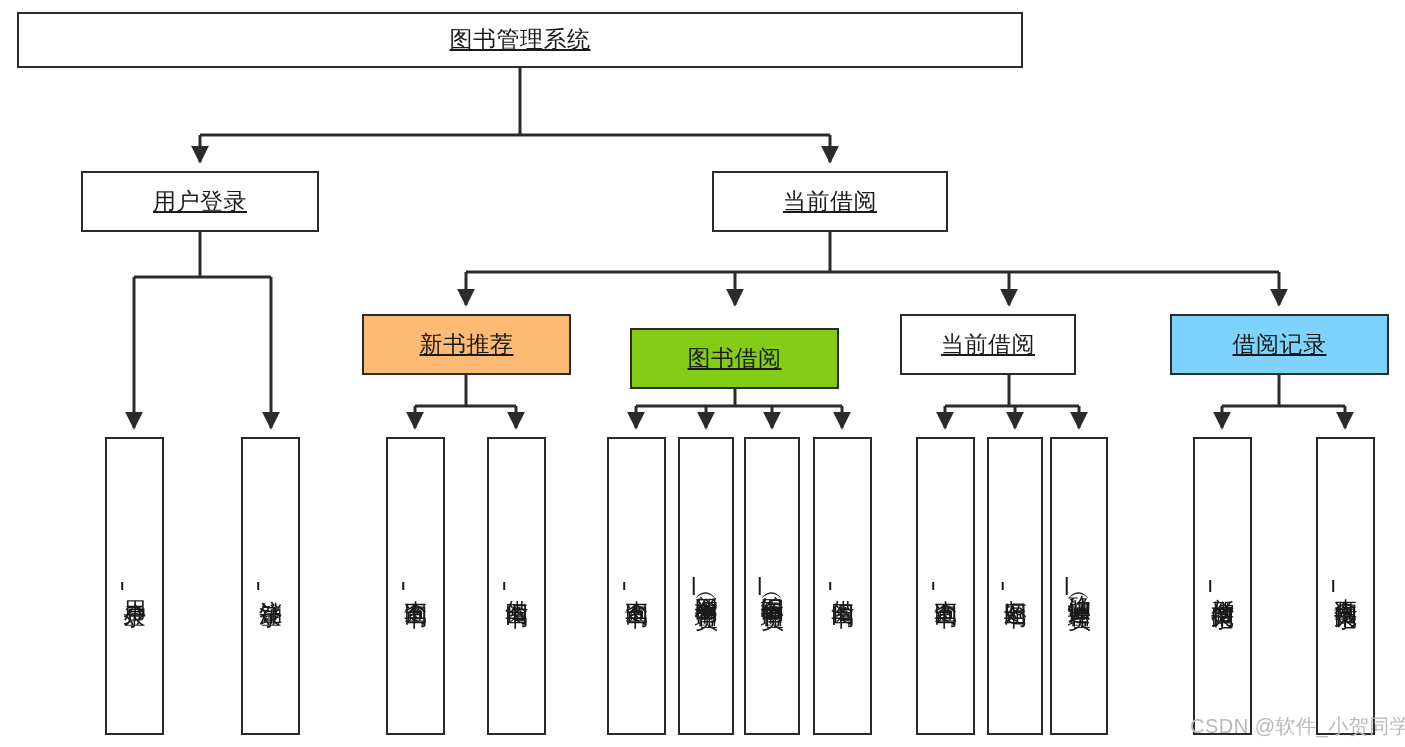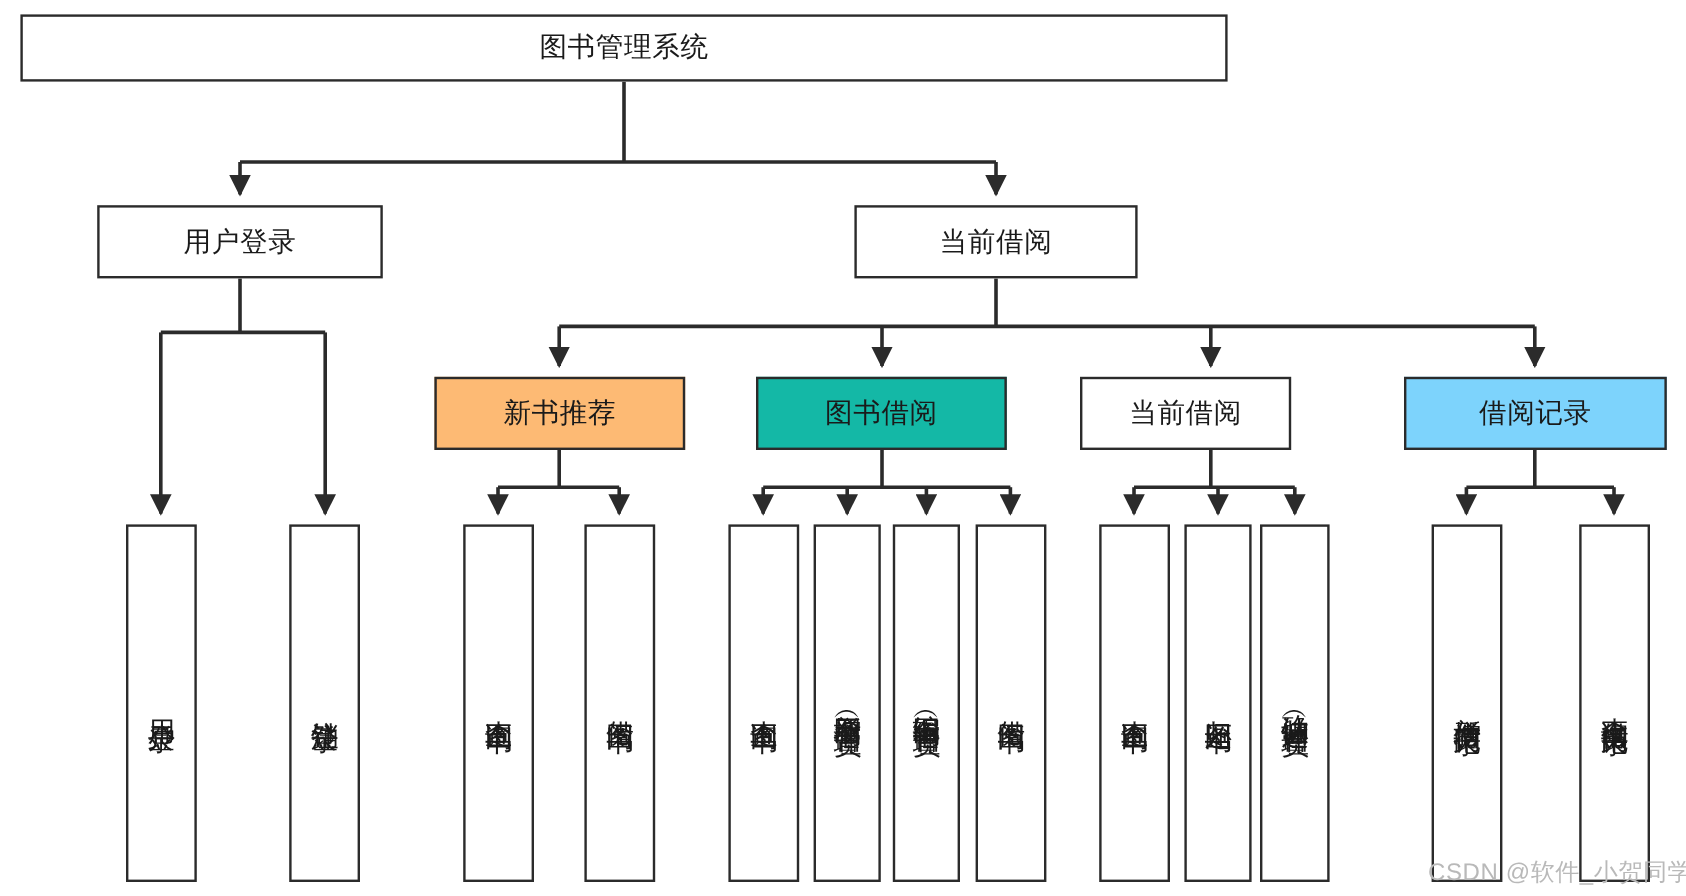--- a/index.html
+++ b/index.html
@@ -27,20 +27,21 @@
   }
   .node {
     position: absolute;
     box-sizing: border-box;
     background: #ffffff;
     border: 2px solid #2b2b2b;
     display: flex;
     align-items: center;
     justify-content: center;
     color: #1a1a1a;
+    text-decoration: underline;
   }
   .node.horiz .node-label {
     font-size: 23px;
     line-height: 1.1;
     letter-spacing: 0.5px;
     white-space: nowrap;
   }
   .node.vert {
     align-items: center;
     justify-content: center;
@@ -123,21 +124,21 @@
   <div class="node horiz" style="left: 81px; top: 171px; width: 238px; height: 61px; border-color: rgb(43, 43, 43); background: rgb(255, 255, 255); color: rgb(26, 26, 26);">
     <span class="node-label">用户登录</span>
   </div>
   <div class="node horiz" style="left: 712px; top: 171px; width: 236px; height: 61px; border-color: rgb(43, 43, 43); background: rgb(255, 255, 255); color: rgb(26, 26, 26);">
     <span class="node-label">当前借阅</span>
   </div>
 
   <div class="node horiz" style="left: 362px; top: 314px; width: 209px; height: 61px; border-color: rgb(43, 43, 43); background: #fdba74; color: rgb(26, 26, 26);">
     <span class="node-label">新书推荐</span>
   </div>
-  <div class="node horiz" style="left: 630px; top: 314px; width: 209px; height: 61px; border-color: rgb(43, 43, 43); background: #14b8a6; color: rgb(26, 26, 26);">
+  <div class="node horiz" style="left: 630px; top: 328px; width: 209px; height: 61px; border-color: rgb(43, 43, 43); background: #84cc16; color: rgb(26, 26, 26);">
     <span class="node-label">图书借阅</span>
   </div>
   <div class="node horiz" style="left: 900px; top: 314px; width: 176px; height: 61px; border-color: rgb(43, 43, 43); background: rgb(255, 255, 255); color: rgb(26, 26, 26);">
     <span class="node-label">当前借阅</span>
   </div>
   <div class="node horiz" style="left: 1170px; top: 314px; width: 219px; height: 61px; border-color: rgb(43, 43, 43); background: #7dd3fc; color: rgb(26, 26, 26);">
     <span class="node-label">借阅记录</span>
   </div>
 
   <div class="node vert" style="left: 105px; top: 437px; width: 59px; height: 298px; border-color: rgb(43, 43, 43); background: rgb(255, 255, 255); color: rgb(26, 26, 26);">

